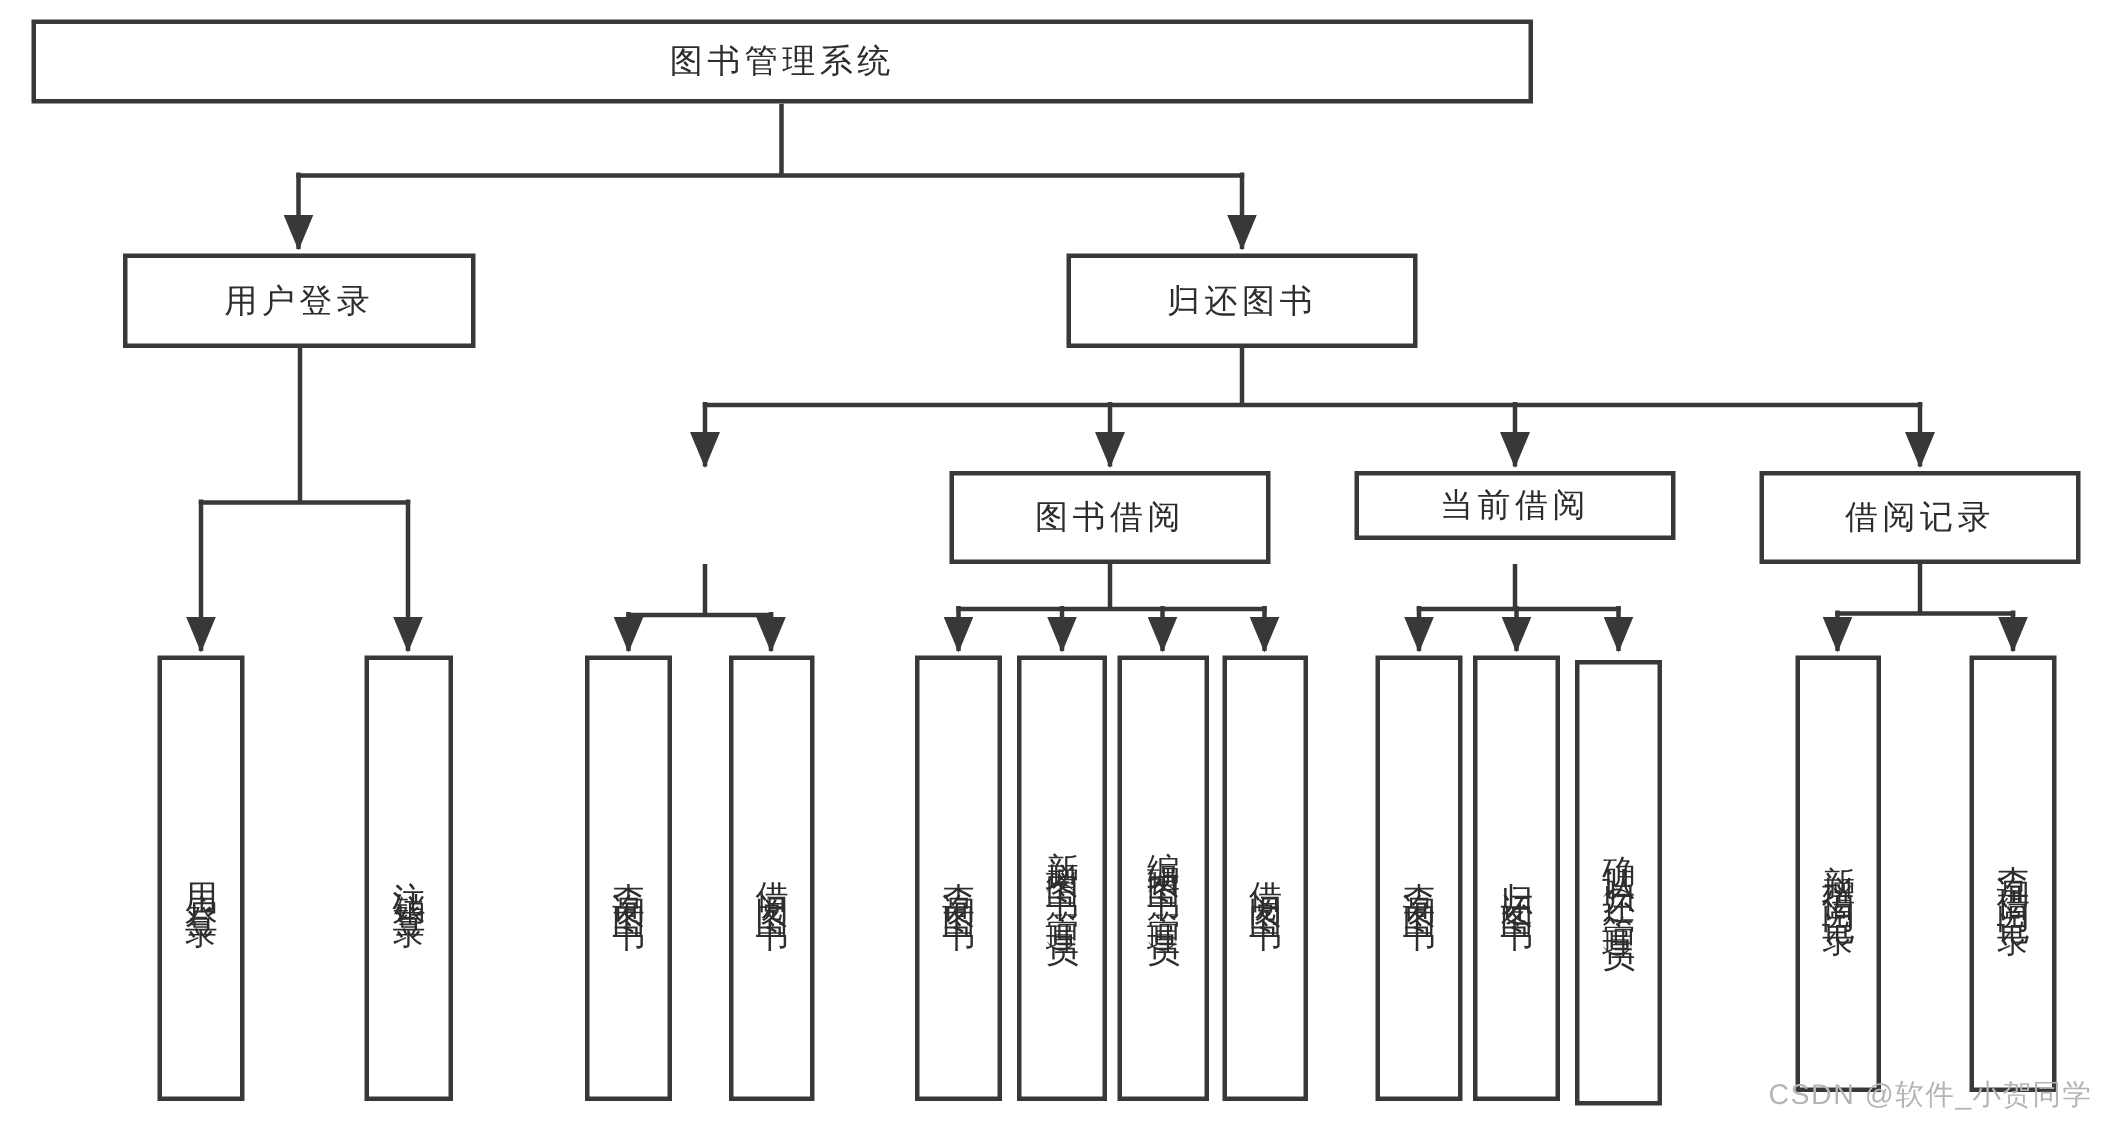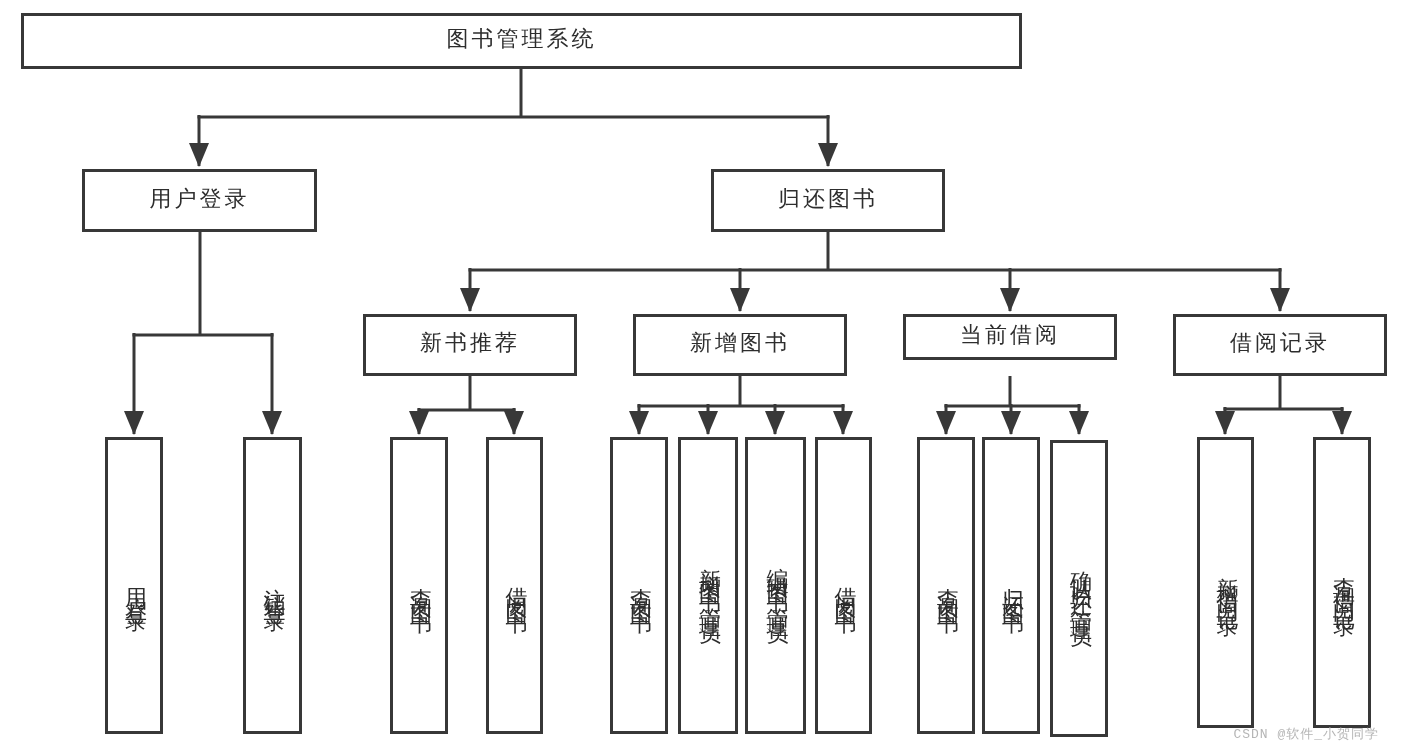--- a/index.html
+++ b/index.html
@@ -1,20 +1,20 @@
 <!DOCTYPE html>
 <html style="--line: #383838; --text: #2d2d2d; --box-bg: #ffffff; --bg: #ffffff; --watermark: #b5b5b5;"><head>
 <meta charset="utf-8">
 <style>
   html,body{margin:0;padding:0;background:#ffffff;}
   .canvas{
     position:relative;
     width:1405px;height:747px;
     background:var(--bg,#ffffff);
-    font-family:Liberation Mono, monospace;
+    font-family:Liberation Sans, sans-serif;
     overflow:hidden;
   }
   .wires{position:absolute;left:0;top:0;width:1405px;height:747px;pointer-events:none;}
   .node{
     position:absolute;
     box-sizing:border-box;
     border:3px solid var(--line,#383838);
     background:var(--box-bg,#ffffff);
     display:flex;align-items:center;justify-content:center;
     color:var(--text,#2d2d2d);
@@ -23,22 +23,22 @@
     font-size:22px;letter-spacing:3px;white-space:nowrap;line-height:1;
   }
   .node.v .label{
     writing-mode:vertical-rl;
     text-orientation:mixed;
     font-size:22px;letter-spacing:8px;line-height:1.1;
     white-space:nowrap;
   }
   .watermark{
     position:absolute;
-    right:26px;bottom:4px;
-    font-size:13px;
+    right:10px;bottom:4px;
+    font-size:19px;
     color:var(--watermark,#b5b5b5);
     letter-spacing:1px;
     z-index:5;
     white-space:nowrap;
     margin-left:20px;
   }
 </style>
 </head>
 <body>
 
@@ -98,25 +98,22 @@
     <span class="label">图书管理系统</span>
   </div>
 
   <div class="node h" style="left:82px;top:169px;width:235px;height:63px">
     <span class="label">用户登录</span>
   </div>
   <div class="node h" style="left:711px;top:169px;width:234px;height:63px">
     <span class="label">归还图书</span>
   </div>
 
-  <div class="node h" style="left:363px;top:314px;width:214px;height:62px">
-    <span class="label">新书推荐</span>
-  </div>
   <div class="node h" style="left:633px;top:314px;width:214px;height:62px">
-    <span class="label">新增图书</span>
+    <span class="label">图书借阅</span>
   </div>
   <div class="node h" style="left:903px;top:314px;width:214px;height:46px">
     <span class="label">当前借阅</span>
   </div>
   <div class="node h" style="left:1173px;top:314px;width:214px;height:62px">
     <span class="label">借阅记录</span>
   </div>
 
   <div class="node v" style="left:105px;top:437px;width:58px;height:297px">
     <span class="label">用户登录</span>

